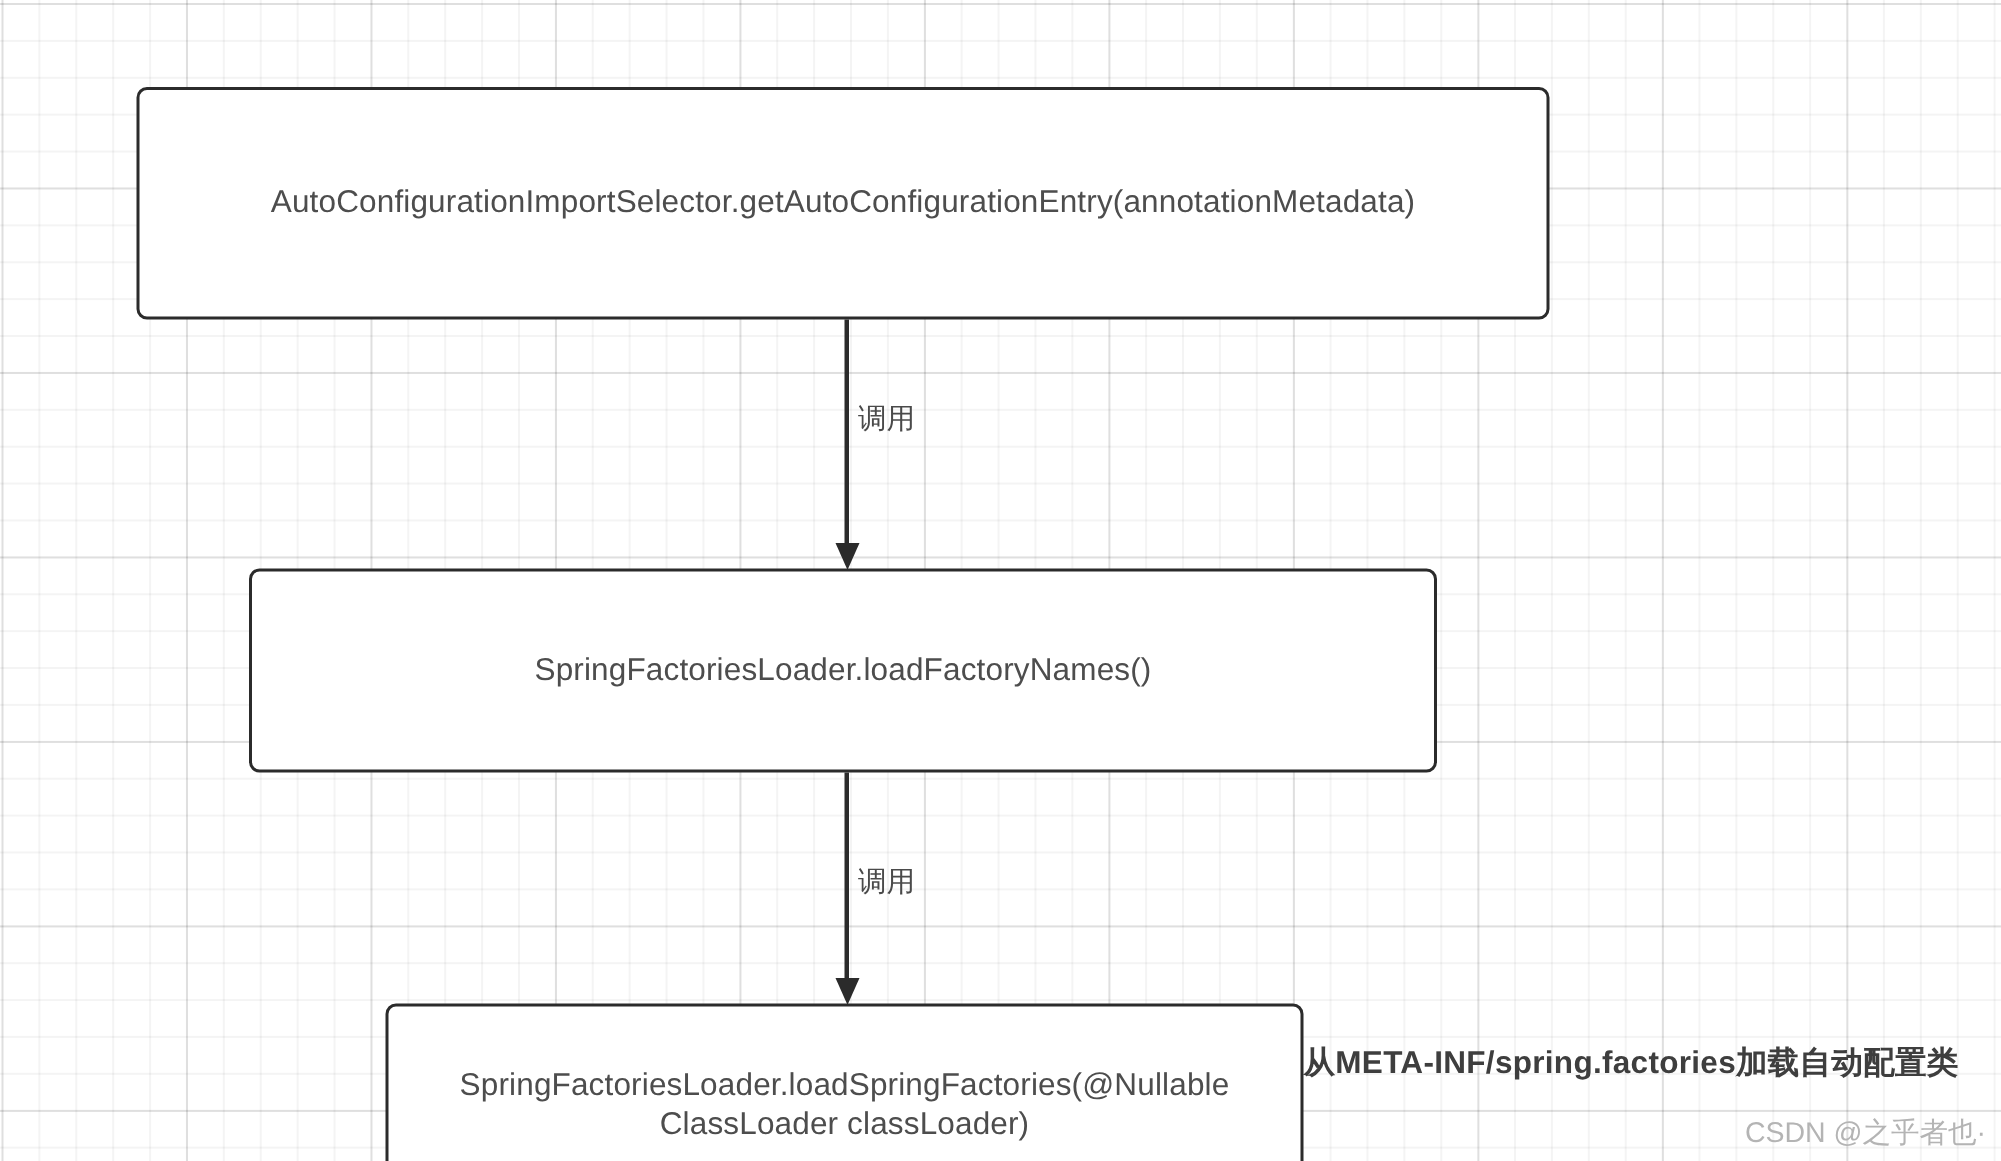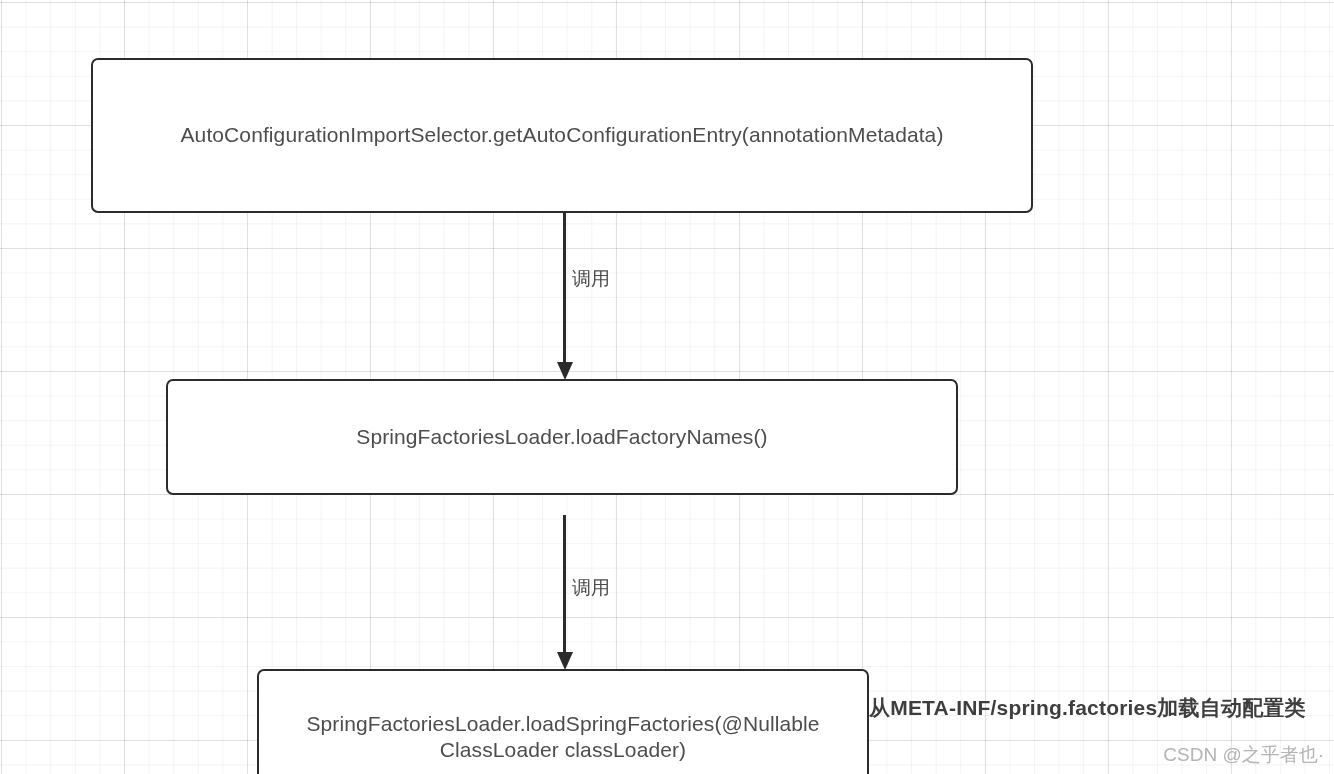--- a/index.html
+++ b/index.html
@@ -40,21 +40,21 @@
     justify-content: center;
     text-align: center;
     color: #4d4d4d;
     font-size: 21px;
     line-height: 1.25;
     letter-spacing: 0.1px;
     padding: 0 14px;
   }
 
   #node-1 { left: 91px;  top: 58px;  width: 942px; height: 155px; }
-  #node-2 { left: 166px; top: 379px; width: 792px; height: 116px; }
+  #node-2 { left: 166px; top: 379px; width: 792px; height: 136px; }
   #node-3 { left: 257px; top: 669px; width: 612px; height: 136px; }
 
   .edge {
     position: absolute;
   }
   .edge-line {
     position: absolute;
     width: 2.5px;
     background: #2b2b2b;
     left: 0;

